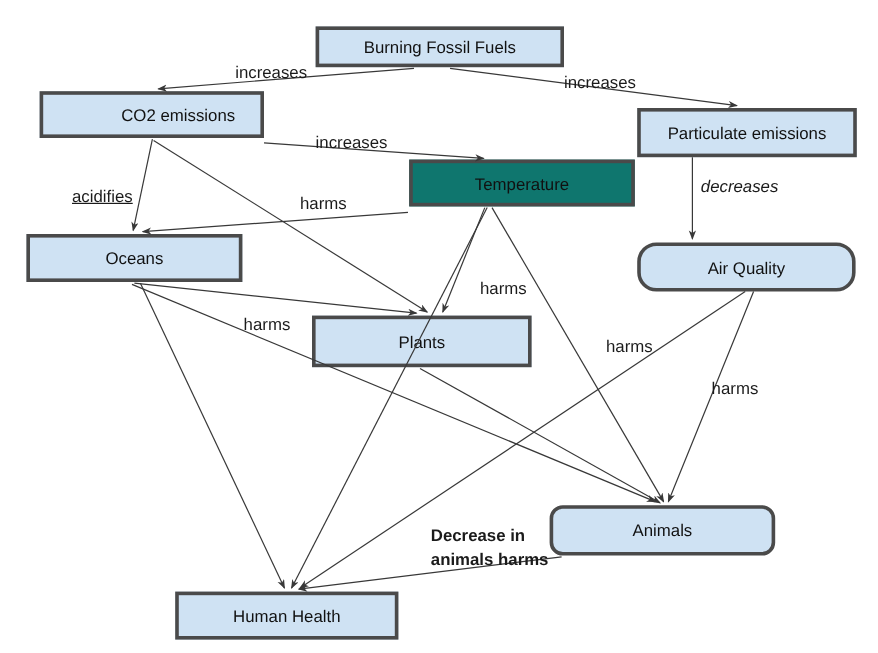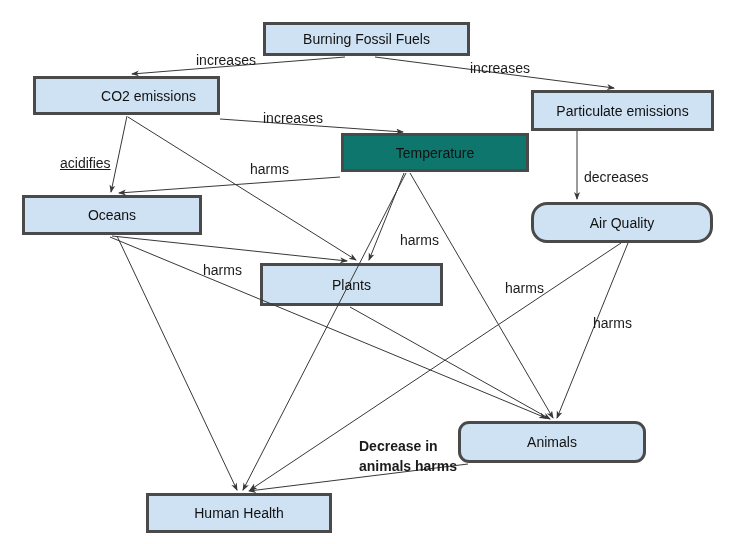--- a/index.html
+++ b/index.html
@@ -86,20 +86,20 @@
       <line x1="110" y1="237" x2="546" y2="418" stroke="#383838" stroke-width="1" marker-end="url(#arrow)"></line>
       <line x1="117" y1="236" x2="237" y2="490" stroke="#383838" stroke-width="1" marker-end="url(#arrow)"></line>
       <line x1="350" y1="307" x2="550" y2="419" stroke="#383838" stroke-width="1" marker-end="url(#arrow)"></line>
       <line x1="468" y1="464" x2="249" y2="491" stroke="#383838" stroke-width="1" marker-end="url(#arrow)"></line>
     </svg>
     <div class="edge-label" style="left: 196px; top: 50px;">increases</div>
     <div class="edge-label" style="left: 470px; top: 58px;">increases</div>
     <div class="edge-label" style="left: 263px; top: 108px;">increases</div>
     <div class="edge-label" style="left: 60px; top: 153px; text-decoration: underline;">acidifies</div>
     <div class="edge-label" style="left: 250px; top: 159px;">harms</div>
-    <div class="edge-label" style="left: 584px; top: 167px;">decreases</div>
+    <div class="edge-label" style="left: 584px; top: 145px; font-style: italic;">decreases</div>
     <div class="edge-label" style="left: 203px; top: 260px;">harms</div>
     <div class="edge-label" style="left: 400px; top: 230px;">harms</div>
     <div class="edge-label" style="left: 505px; top: 278px;">harms</div>
     <div class="edge-label" style="left: 593px; top: 313px;">harms</div>
     <div class="edge-label" style="left: 359px; top: 436px; font-weight: bold;">Decrease in
 animals harms</div>
   </div>
 
 </body></html>

